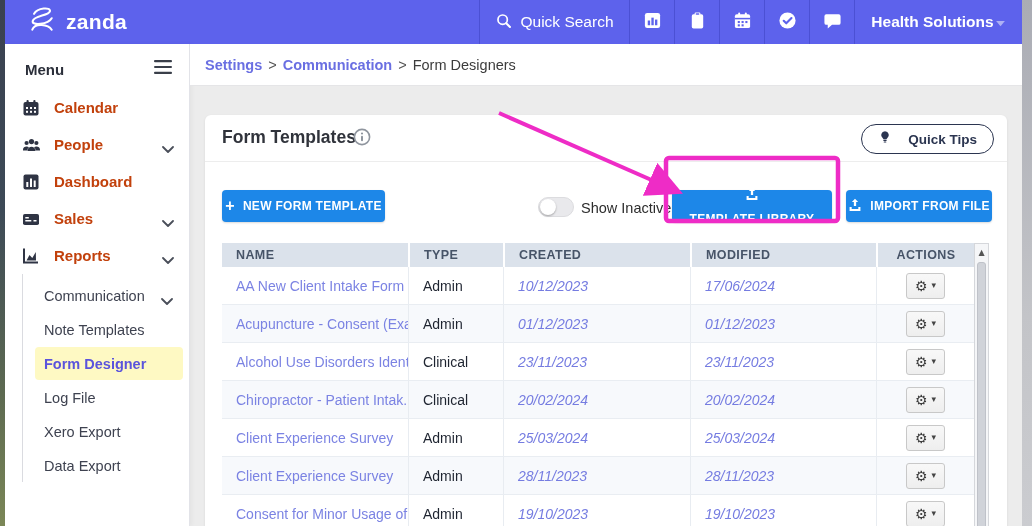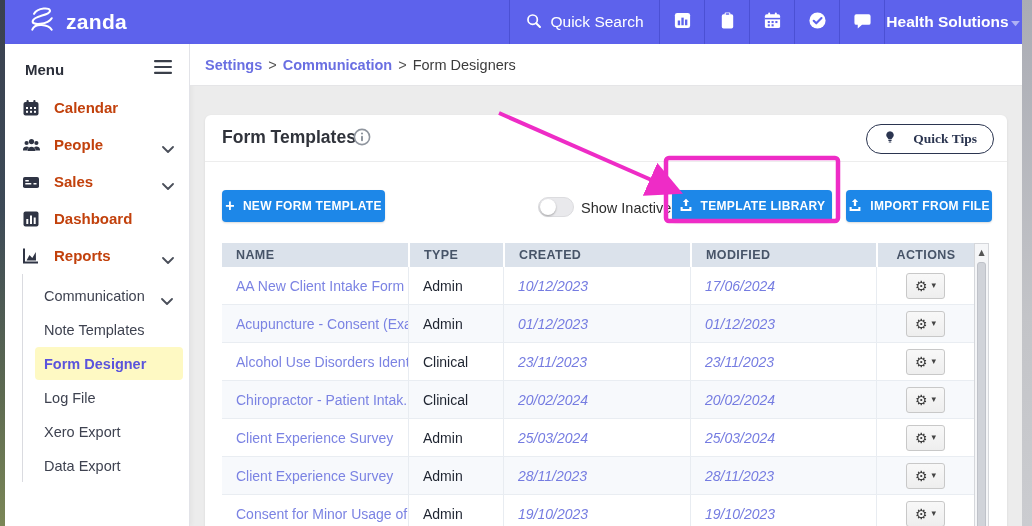--- a/index.html
+++ b/index.html
@@ -14,21 +14,21 @@
 
   
   #topbar { position:absolute; left:5px; top:0; width:1017px; height:44px; background:#5d62ec;
     display:flex; align-items:stretch; color:#fff; }
   .brand { display:flex; align-items:center; gap:9px; padding-left:22px; }
   .brand-text { font-size:21px; font-weight:600; letter-spacing:.3px; }
   .tb-spacer { flex:1; }
   .tb-cell { display:flex; align-items:center; justify-content:center; border-left:1px solid #4b50d4; cursor:pointer; }
   .tb-search { width:150px; gap:8px; font-size:15.5px; }
   .tb-icon { width:45px; }
-  .tb-account { width:138px; gap:1px; font-size:15.5px; font-weight:700; }
+  .tb-account { width:168px; gap:1px; font-size:15.5px; font-weight:700; }
 
   
   #sidebar { position:absolute; left:5px; top:44px; width:185px; height:482px; background:#fff;
     border-right:1px solid #e2e3e8; box-shadow:2px 0 4px rgba(0,0,0,.04); }
   .menu-head { display:flex; align-items:center; justify-content:space-between; padding:15px 16px 10px 20px; }
   .menu-title { font-size:15px; font-weight:700; color:#2b2f3a; }
   .nav-item { position:relative; display:flex; align-items:center; height:37px; padding-left:17px; cursor:pointer; }
   .nav-icon { width:19px; height:19px; margin-right:13px; color:#2f3444; display:flex; align-items:center; }
   .nav-label { font-size:15px; font-weight:600; color:#c2410c; }
   .nav-chev { position:absolute; right:15px; top:13px; }
@@ -47,28 +47,28 @@
   .bc-sep { margin:0 6px; color:#555; }
   .bc-current { color:#3c3c3c; }
 
   
   #card { position:absolute; left:205px; top:103px; width:802px; height:423px; background:#fff;
     border-radius:6px 6px 0 0; box-shadow:0 1px 3px rgba(0,0,0,.08);margin-top:12px; }
   .card-head { position:relative; height:47px; border-bottom:1px solid #ededed; }
   .page-title { position:absolute; left:17px; top:12px; font-size:17.5px; font-weight:700; color:#30333b; }
   .info-ic { position:absolute; left:148px; top:13px; }
   .quick-tips { position:absolute; right:13px; top:9px; height:30px; padding:0 16px; display:flex; align-items:center; gap:16px;
-    background:#fff; border:1.7px solid #2b3550; border-radius:16px; font-size:13.5px; font-weight:700; color:#2b3550; cursor:pointer;font-family:Liberation Serif, serif; }
+    background:#fff; border:1.7px solid #2b3550; border-radius:16px; font-size:13.5px; font-weight:700; color:#2b3550; cursor:pointer; }
 
   
   .btn-blue { position:absolute; height:32px; background:#1d87e8; border:none; border-radius:4px; color:#fff;
     font-family:"Liberation Sans", sans-serif; font-size:12px; font-weight:700; letter-spacing:.3px;
     display:flex; align-items:center; justify-content:center; gap:8px; cursor:pointer; box-shadow:0 1px 2px rgba(0,0,0,.15); }
   #btn-new { left:17px; top:75px; width:163px; }
-  #btn-library { left:467px; top:75px; width:160px; }
+  #btn-library { left:467px; top:75px; width:160px;flex-direction:column; }
   #btn-import { left:641px; top:75px; width:146px; }
   .plus-glyph { font-size:16px; font-weight:700; line-height:1; }
   .toggle { position:absolute; left:333px; top:82px; width:36px; height:20px; border-radius:10px;
     background:#e9e9ec; border:1px solid #dcdcdf; cursor:pointer; }
   .toggle .knob { position:absolute; left:1px; top:1px; width:16px; height:16px; border-radius:50%;
     background:#fff; box-shadow:0 1px 2px rgba(0,0,0,.3); }
   .toggle-label { position:absolute; left:376px; top:85px; font-size:14.5px; color:#2d2d2d; }
 
   
   #table { position:absolute; left:17px; top:128px; width:767px; }
@@ -230,44 +230,44 @@
       <span class="nav-chev">
         <svg width="12" height="7" viewBox="0 0 12 7">
             <path d="M1 1l5 5 5-5" stroke="#4a4f5a" stroke-width="1.8" fill="none" stroke-linecap="round" stroke-linejoin="round"></path>
           </svg>
       </span>
     </div>
 
     <div class="nav-item">
       <span class="nav-icon">
         <svg width="18" height="18" viewBox="0 0 18 18" fill="#2f3444">
+            <rect x="1.5" y="1.5" width="15" height="15" rx="2"></rect>
+            <rect x="4.3" y="9" width="2" height="5" fill="#fff"></rect>
+            <rect x="8" y="5.5" width="2" height="8.5" fill="#fff"></rect>
+            <rect x="11.7" y="7.5" width="2" height="6.5" fill="#fff"></rect>
+          </svg>
+      </span>
+      <span class="nav-label">Dashboard</span>
+    </div>
+
+    <div class="nav-item">
+      <span class="nav-icon">
+        <svg width="18" height="18" viewBox="0 0 18 18" fill="#2f3444">
             <rect x="1" y="4" width="16" height="11" rx="1.8"></rect>
             <rect x="3.3" y="7" width="3.5" height="1.5" fill="#fff"></rect>
             <rect x="3.3" y="10" width="6" height="1.5" fill="#fff"></rect>
             <rect x="11.5" y="10" width="3" height="1.5" fill="#fff"></rect>
           </svg>
       </span>
       <span class="nav-label">Sales</span>
       <span class="nav-chev">
         <svg width="12" height="7" viewBox="0 0 12 7">
             <path d="M1 1l5 5 5-5" stroke="#4a4f5a" stroke-width="1.8" fill="none" stroke-linecap="round" stroke-linejoin="round"></path>
           </svg>
       </span>
-    </div>
-
-    <div class="nav-item">
-      <span class="nav-icon">
-        <svg width="18" height="18" viewBox="0 0 18 18" fill="#2f3444">
-            <rect x="1.5" y="1.5" width="15" height="15" rx="2"></rect>
-            <rect x="4.3" y="9" width="2" height="5" fill="#fff"></rect>
-            <rect x="8" y="5.5" width="2" height="8.5" fill="#fff"></rect>
-            <rect x="11.7" y="7.5" width="2" height="6.5" fill="#fff"></rect>
-          </svg>
-      </span>
-      <span class="nav-label">Dashboard</span>
     </div>
 
     <div class="nav-item">
       <span class="nav-icon">
         <svg width="18" height="18" viewBox="0 0 18 18">
             <path d="M2 1.5v14h14" stroke="#2f3444" stroke-width="2" fill="none"></path>
             <path d="M4.5 13.5l3-5.5 2.8 3 3.5-6 .2 8.5z" fill="#2f3444"></path>
           </svg>
       </span>
       <span class="nav-label">Reports</span>

